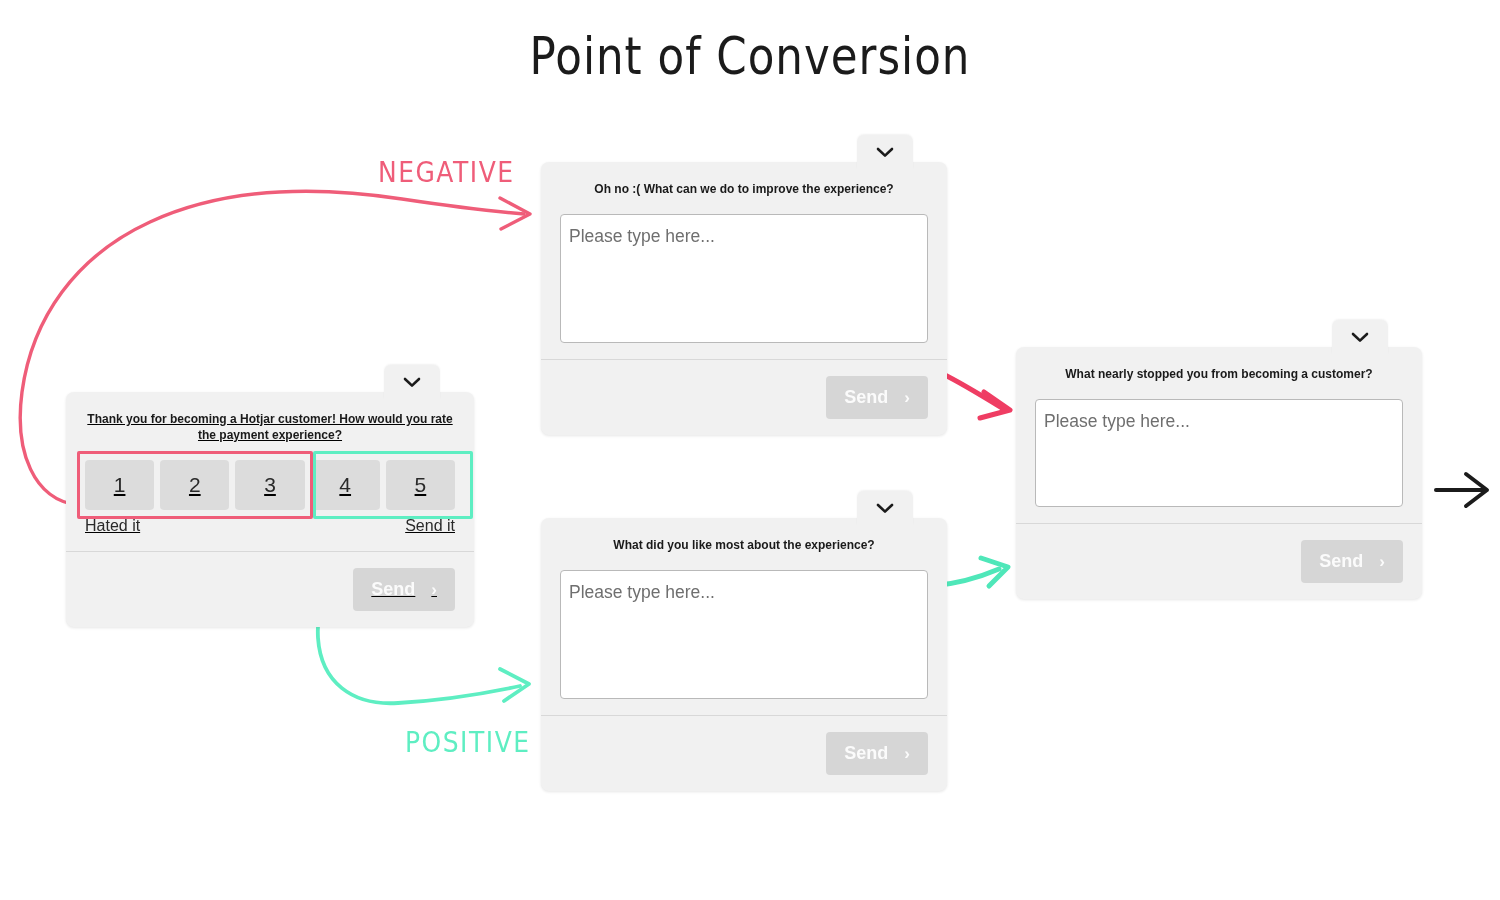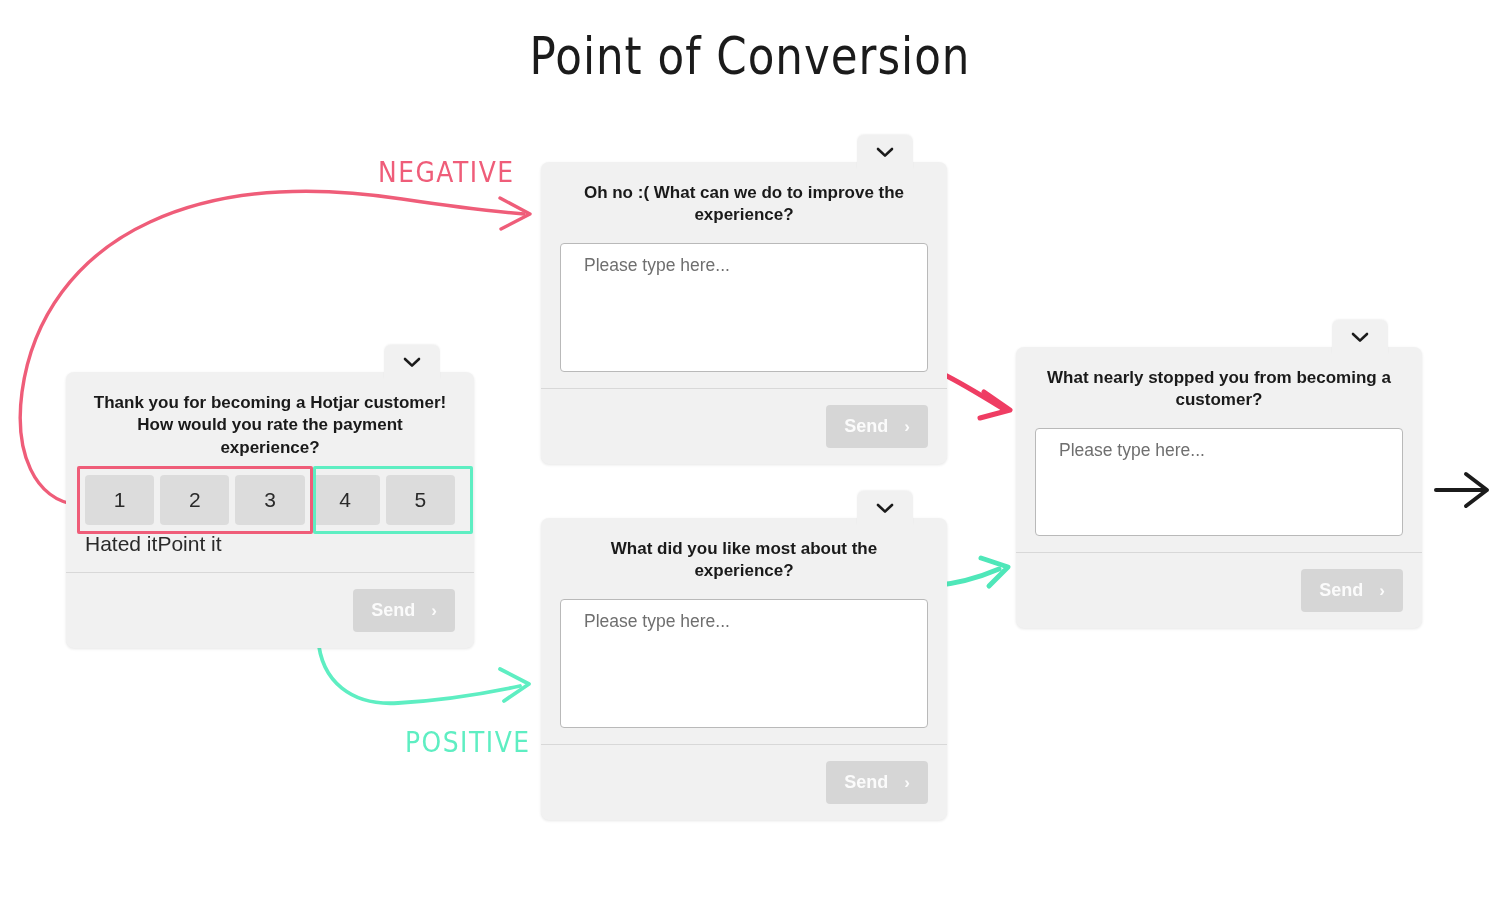--- a/index.html
+++ b/index.html
@@ -77,34 +77,34 @@
     display: flex;
     align-items: center;
     justify-content: center;
   }
   .card-tab svg { display: block; }
 
   .card-body {
     padding: 20px 19px 16px 19px;
   }
   .card-question {
-    font-size: 17px;
+    font-size: 12px;
     font-weight: bold;
     color: #1a1a1a;
     text-align: center;
     line-height: 1.32;
     margin: 0 auto 16px auto;
   }
 
   .card-textarea {
     width: 100%;
     background: #ffffff;
     border: 1px solid #b9b9b9;
     border-radius: 4px;
-    padding: 11px 23px;
+    padding: 11px 8px;
     font-family: "Liberation Sans", sans-serif;
     font-size: 17.5px;
     color: #6f6f6f;
     resize: none;
     outline: none;
     display: block;
   }
   .card-textarea::placeholder { color: #6f6f6f; opacity: 1; }
 
   .card-footer {
@@ -149,34 +149,35 @@
     font-family: "Liberation Sans", sans-serif;
     font-size: 21px;
     color: #2a2a2a;
     display: flex;
     align-items: center;
     justify-content: center;
     cursor: pointer;
   }
   .rating-legend {
     display: flex;
-    font-size: 21px;
+    justify-content: space-between;
+    font-size: 16px;
     color: #2a2a2a;
     margin-top: 7px;
   }
 
   
   .sel-box {
     position: absolute;
     border-radius: 2px;
     pointer-events: none;
   }
 
   
-  #card-rating   { left: 66px;   top: 372px; width: 408px; }
+  #card-rating   { left: 66px;   top: 392px; width: 408px; text-decoration: underline; }
   #card-negative { left: 541px;  top: 162px; width: 406px; }
   #card-positive { left: 541px;  top: 518px; width: 406px; }
   #card-followup { left: 1016px; top: 347px; width: 406px; }
 </style>
 </head>
 <body>
 
 <div id="stage">
 
   <div id="page-title">Point of Conversion</div>
@@ -236,21 +237,21 @@
 
         <button class="rating-btn">1</button>
         <button class="rating-btn">2</button>
         <button class="rating-btn">3</button>
         <button class="rating-btn">4</button>
         <button class="rating-btn">5</button>
       </div>
 
       <div class="rating-legend">
         <span>Hated it</span>
-        <span>Point it</span>
+        <span>Send it</span>
       </div>
     </div>
 
     <div class="card-footer">
       <button class="send-btn">
         <span>Send</span>
         <span class="chev">›</span>
       </button>
     </div>
   </div>

